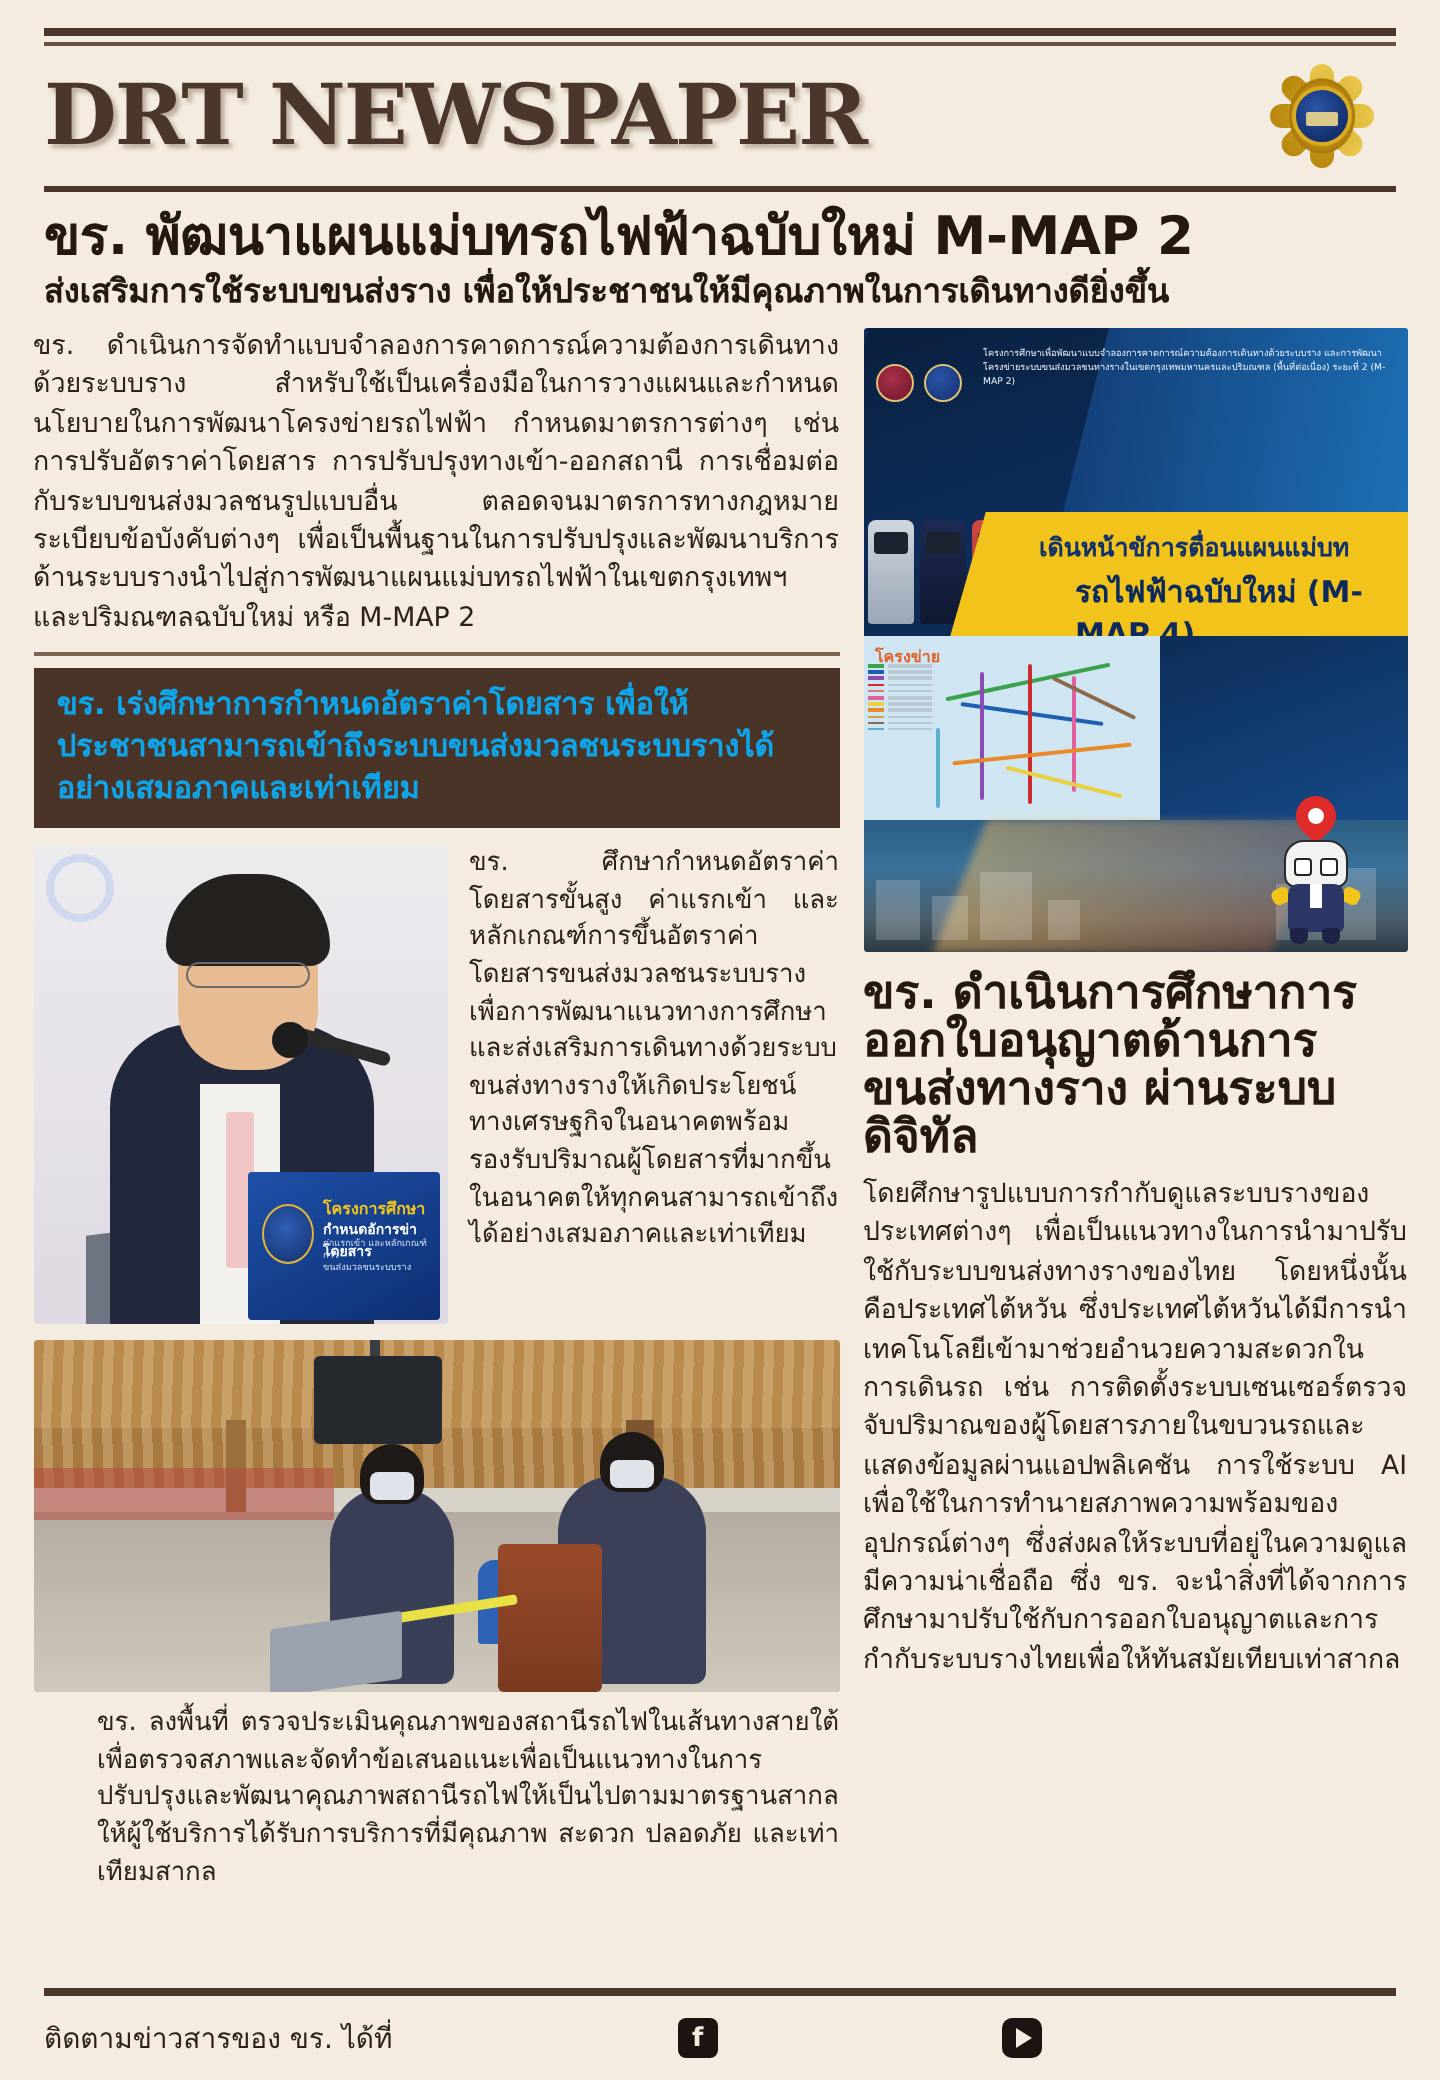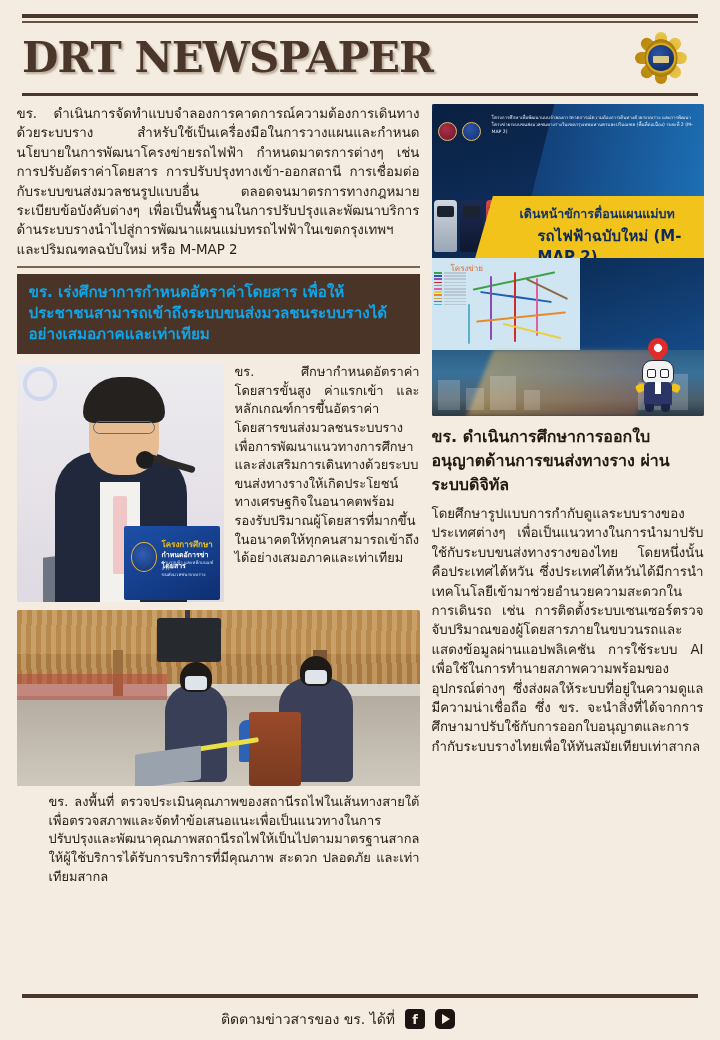--- a/index.html
+++ b/index.html
@@ -166,21 +166,21 @@
   .t1{background:linear-gradient(#cfd6de,#9aa6b5);}
   .t2{background:linear-gradient(#1d2a52,#0f1730);}
   .t3{background:linear-gradient(#d34a46,#8f2320);}
   .ig-mid{
     position:absolute;left:0;top:154px;right:0;height:92px;background:#cfe6f2;
   }
   .ig-midright{
     position:absolute;left:148px;top:154px;right:0;height:92px;
     background:linear-gradient(160deg,#0c2d57,#154a87);
   }
-  .ig-map-title{position:absolute;left:19px;top:4px;font-size:8px;font-weight:400;color:#e0632a;}
+  .ig-map-title{position:absolute;left:6px;top:4px;font-size:8px;font-weight:700;color:#e0632a;}
   .ig-maplines{position:absolute;left:34px;top:12px;width:110px;height:76px;}
   .ml{position:absolute;border-radius:2px;}
   .ig-legend{position:absolute;left:2px;top:14px;}
   .lg{display:flex;align-items:center;gap:2px;margin-bottom:1.6px;}
   .lg i{width:8px;height:1.6px;display:block;}
   .lg u{display:block;width:22px;height:1.6px;background:#b9c7d2;text-decoration:none;}
   .ig-rt{position:absolute;left:152px;top:2px;right:4px;font-size:3.9px;line-height:6px;color:#dbe8f5;}
   .ig-city{
     position:absolute;left:0;top:246px;right:0;bottom:0;
     background:linear-gradient(180deg,#2b5e84 0%,#39719a 35%,#4a5f6b 75%,#2c3a44 100%);
@@ -201,32 +201,32 @@
   .m-eye{position:absolute;top:8px;width:9px;height:9px;background:#fff;border:1.4px solid #222;border-radius:2px;box-sizing:border-box;}
   .m-eye.l{left:4px;} .m-eye.r{right:4px;}
   .m-body{position:absolute;left:10px;top:44px;width:28px;height:24px;background:#2b3566;border-radius:5px 5px 3px 3px;}
   .m-body:after{content:"";position:absolute;left:11px;top:0;width:6px;height:12px;background:#fff;}
   .m-leg{position:absolute;top:66px;width:9px;height:8px;background:#1c2347;border-radius:2px 2px 4px 4px;}
   .m-leg.l{left:11px;} .m-leg.r{left:27px;}
   .m-arm{position:absolute;top:46px;width:9px;height:8px;background:#f2c31b;border-radius:3px;}
   .m-arm.l{left:2px;transform:rotate(-25deg);} .m-arm.r{right:2px;transform:rotate(25deg);}
 
   .r-head{
-    margin-top:9px;font-size:16px;font-weight:700;line-height:24px;color:#241810;
+    margin-top:9px;font-size:23px;font-weight:700;line-height:24px;color:#241810;
   }
   .r-body{margin-top:7px;font-size:13.3px;line-height:19.4px;color:#2d2118;text-align:justify;}
 
   
   .footer{
     position:absolute;left:0;right:0;bottom:0;height:46px;
     padding:0 22px;box-sizing:border-box;
   }
   .foot-rule{height:4px;background:#4a362a;}
   .foot-row{
-    display:flex;align-items:center;justify-content:center;gap:10px;height:42px;
+    display:flex;align-items:center;justify-content:space-between;gap:10px;height:42px;
     font-size:14px;color:#2d2118;
   }
   .sicon{width:20px;height:20px;border-radius:4px;background:#1b1410;color:#f4ece0;
     display:flex;align-items:center;justify-content:center;font-size:13px;font-weight:700;}
   .sicon.yt{border-radius:5px;}
   .yt-tri{width:0;height:0;border-left:8px solid #f4ece0;border-top:5px solid transparent;border-bottom:5px solid transparent;margin-left:2px;}
   .foot-gap{width:34px;}
 
   
   .ph-bg{position:absolute;inset:0;}
@@ -274,20 +274,24 @@
           <div class="ray"></div>
           <div class="ray"></div>
         <div class="burst"></div>
         <div class="core"></div>
       </div>
     </div>
 
     <div class="rule-head-bot"></div>
   </div>
 
+  <div class="headline-wrap">
+    <div class="headline">ขร. พัฒนาแผนแม่บทรถไฟฟ้าฉบับใหม่ M-MAP 2</div>
+    <div class="subhead">ส่งเสริมการใช้ระบบขนส่งราง  เพื่อให้ประชาชนให้มีคุณภาพในการเดินทางดียิ่งขึ้น</div>
+  </div>
 
   <div class="content">
 
     <div class="col-left">
 
       <div class="ptext">ขร. ดำเนินการจัดทำแบบจำลองการคาดการณ์ความต้องการเดินทางด้วยระบบราง สำหรับใช้เป็นเครื่องมือในการวางแผนและกำหนดนโยบายในการพัฒนาโครงข่ายรถไฟฟ้า กำหนดมาตรการต่างๆ เช่น การปรับอัตราค่าโดยสาร การปรับปรุงทางเข้า-ออกสถานี การเชื่อมต่อกับระบบขนส่งมวลชนรูปแบบอื่น ตลอดจนมาตรการทางกฎหมาย ระเบียบข้อบังคับต่างๆ เพื่อเป็นพื้นฐานในการปรับปรุงและพัฒนาบริการด้านระบบรางนำไปสู่การพัฒนาแผนแม่บทรถไฟฟ้าในเขตกรุงเทพฯ และปริมณฑลฉบับใหม่ หรือ M-MAP 2</div>
 
       <div class="hr-brown"></div>
 
       <div class="banner">ขร. เร่งศึกษาการกำหนดอัตราค่าโดยสาร เพื่อให้ประชาชนสามารถเข้าถึงระบบขนส่งมวลชนระบบรางได้อย่างเสมอภาคและเท่าเทียม</div>
@@ -353,21 +357,21 @@
         </div>
         <div class="ig-toptext">โครงการศึกษาเพื่อพัฒนาแบบจำลองการคาดการณ์ความต้องการเดินทางด้วยระบบราง และการพัฒนาโครงข่ายระบบขนส่งมวลชนทางรางในเขตกรุงเทพมหานครและปริมณฑล (พื้นที่ต่อเนื่อง) ระยะที่ 2 (M-MAP 2)</div>
 
         <div class="ig-trains">
           <div class="train t1"></div>
             <div class="train t2"></div>
             <div class="train t3"></div>
         </div>
         <div class="ig-yellow">
           <div class="ig-y1">เดินหน้าขัการตื่อนแผนแม่บท</div>
-          <div class="ig-y2">รถไฟฟ้าฉบับใหม่ (M-MAP 2)</div>
+          <div class="ig-y2">รถไฟฟ้าฉบับใหม่ (M-MAP 4)</div>
         </div>
 
         <div class="ig-mid">
           <div class="ig-map-title">โครงข่าย</div>
           <div class="ig-legend">
             <div class="lg">
                 <i style="background:#3aa24a"></i>
                 <u></u>
               </div>
             <div class="lg">

